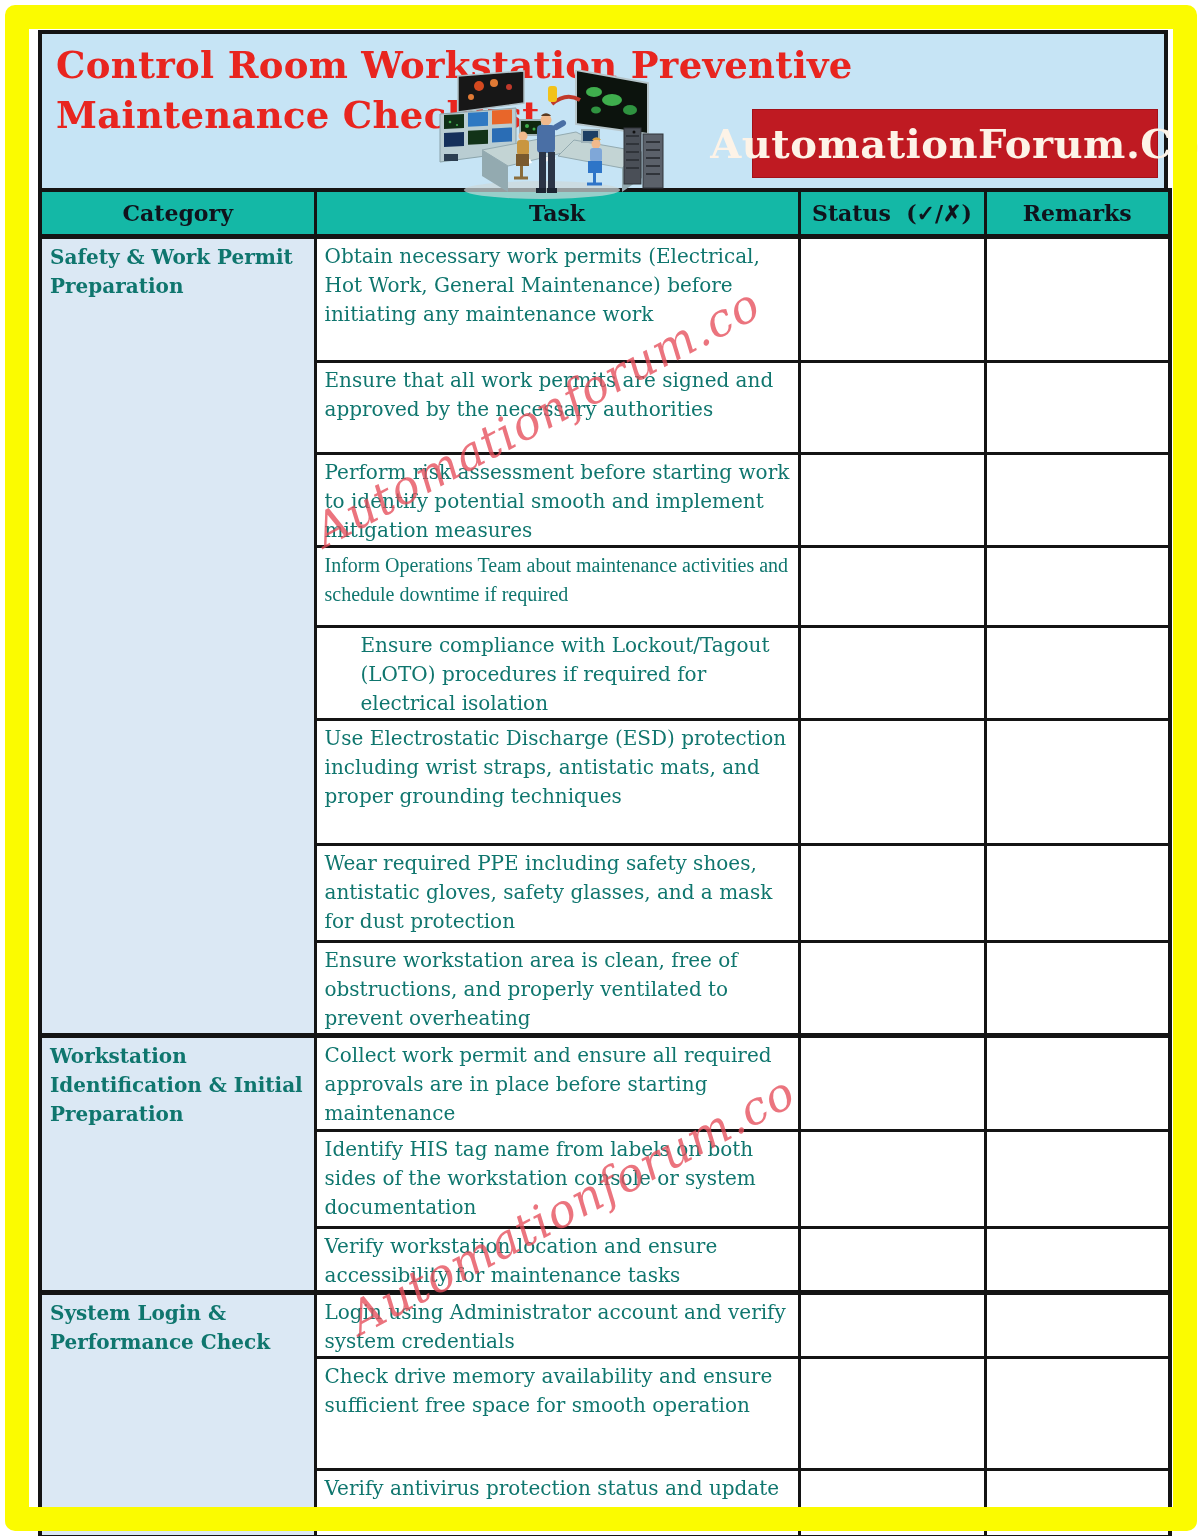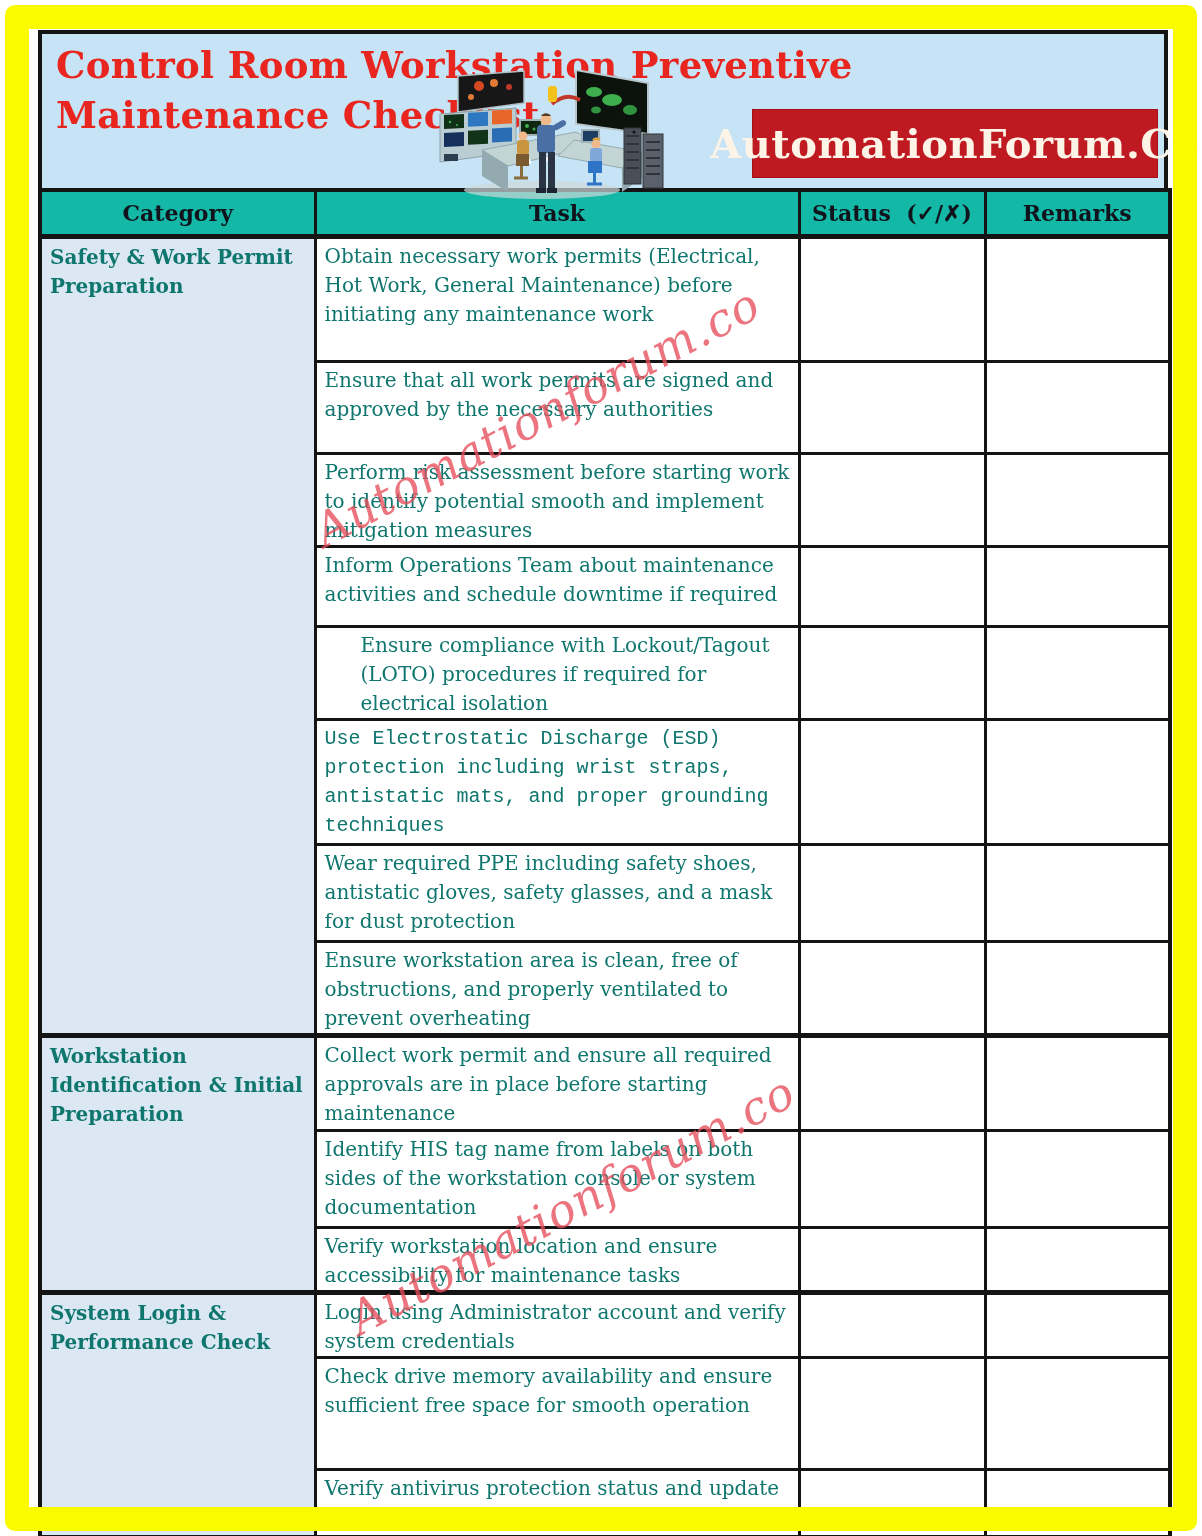--- a/index.html
+++ b/index.html
@@ -182,31 +182,31 @@
           <td class="task" style="height: 92px;">Ensure that all work permits are signed and approved by the necessary authorities</td>
           <td></td>
           <td></td>
         </tr>
         <tr>
           <td class="task" style="height: 93px;">Perform risk assessment before starting work to identify potential smooth and implement mitigation measures</td>
           <td></td>
           <td></td>
         </tr>
         <tr>
-          <td class="task" style="height: 80px;">Inform Operations Team about maintenance activities and schedule downtime if required</td>
+          <td class="task" style="height: 80px; font-family: Liberation Serif, serif;">Inform Operations Team about maintenance activities and schedule downtime if required</td>
           <td></td>
           <td></td>
         </tr>
         <tr>
           <td class="task" style="height: 90px; padding-left: 44px;">Ensure compliance with Lockout/Tagout (LOTO) procedures if required for electrical isolation</td>
           <td></td>
           <td></td>
         </tr>
         <tr>
-          <td class="task" style="height: 125px; font-family: Liberation Mono, monospace;">Use Electrostatic Discharge (ESD) protection including wrist straps, antistatic mats, and proper grounding techniques</td>
+          <td class="task" style="height: 125px;">Use Electrostatic Discharge (ESD) protection including wrist straps, antistatic mats, and proper grounding techniques</td>
           <td></td>
           <td></td>
         </tr>
         <tr>
           <td class="task" style="height: 97px;">Wear required PPE including safety shoes, antistatic gloves, safety glasses, and a mask for dust protection</td>
           <td></td>
           <td></td>
         </tr>
         <tr>
           <td class="task" style="height: 88px;">Ensure workstation area is clean, free of obstructions, and properly ventilated to prevent overheating</td>

